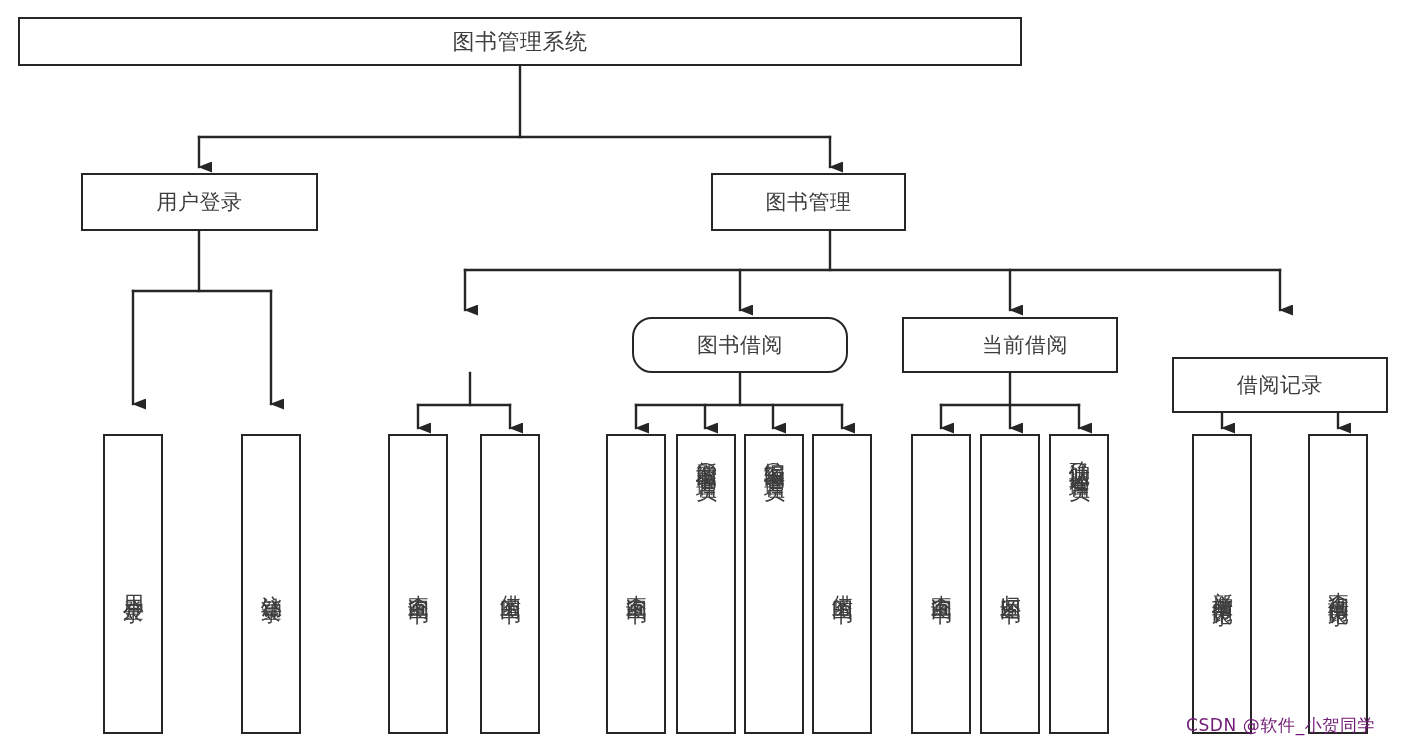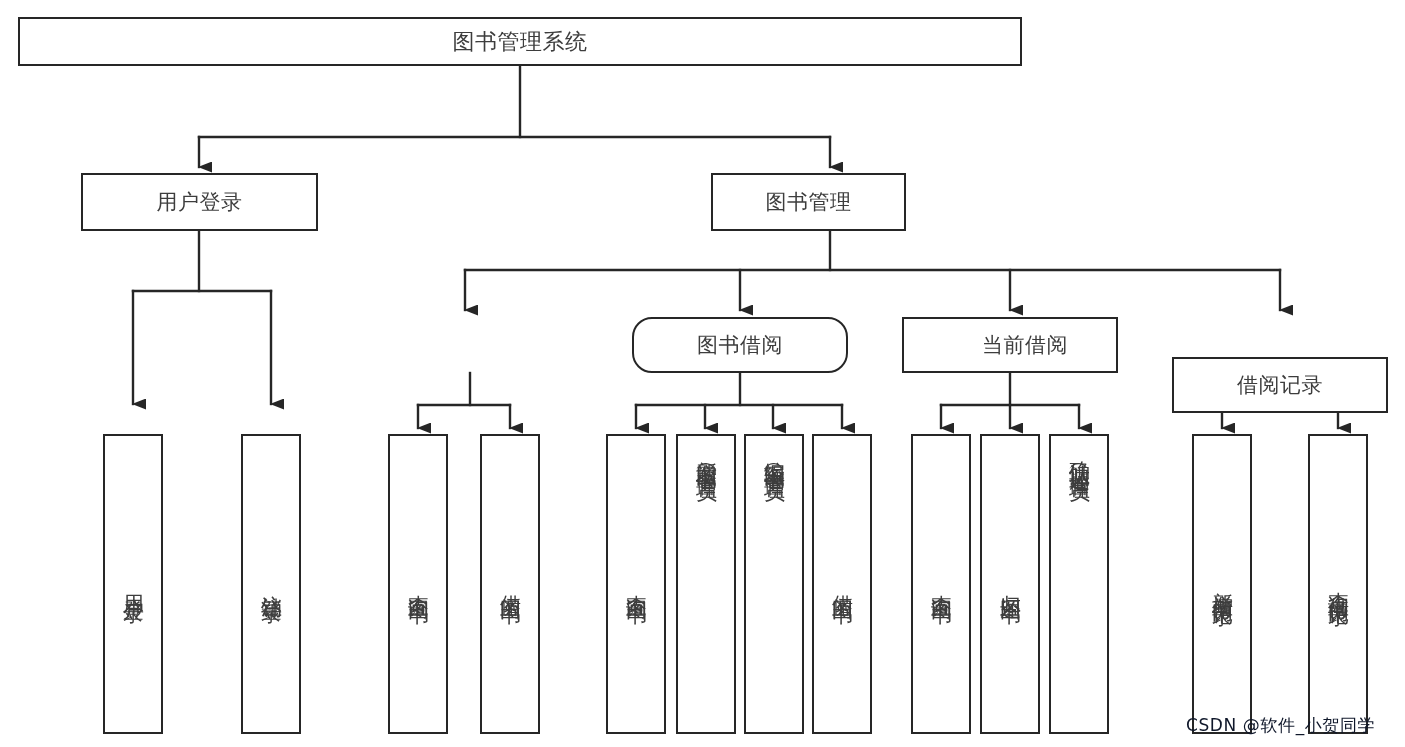--- a/index.html
+++ b/index.html
@@ -68,21 +68,21 @@
   
   .node.vert.centered {
     align-items: center;
     padding-top: 0;
   }
   #watermark {
     position: absolute;
     left: 1186px;
     top: 714px;
     font-size: 17px;
-    color: #0f172a;
+    color: #701a75;
     letter-spacing: 0.6px;
     white-space: nowrap;
     z-index: 5;
     font-family: "DejaVu Sans", "Liberation Sans", sans-serif;
   }
 </style>
 </head>
 <body>
 
 <div id="diagram-root">

